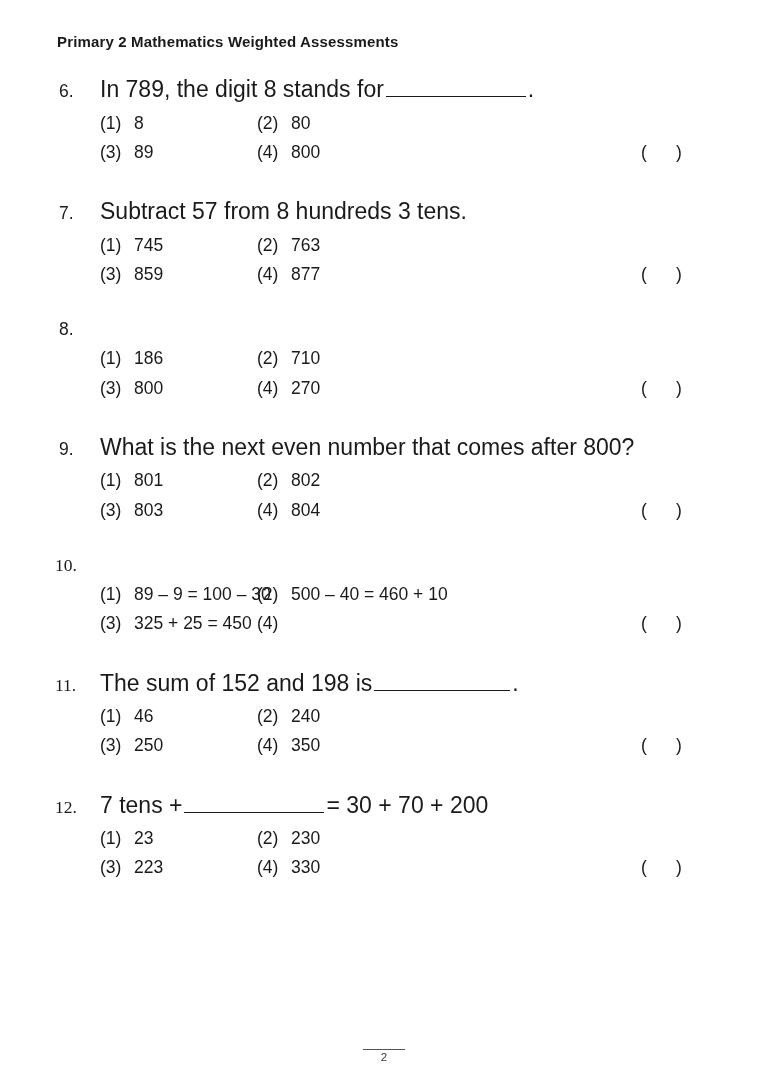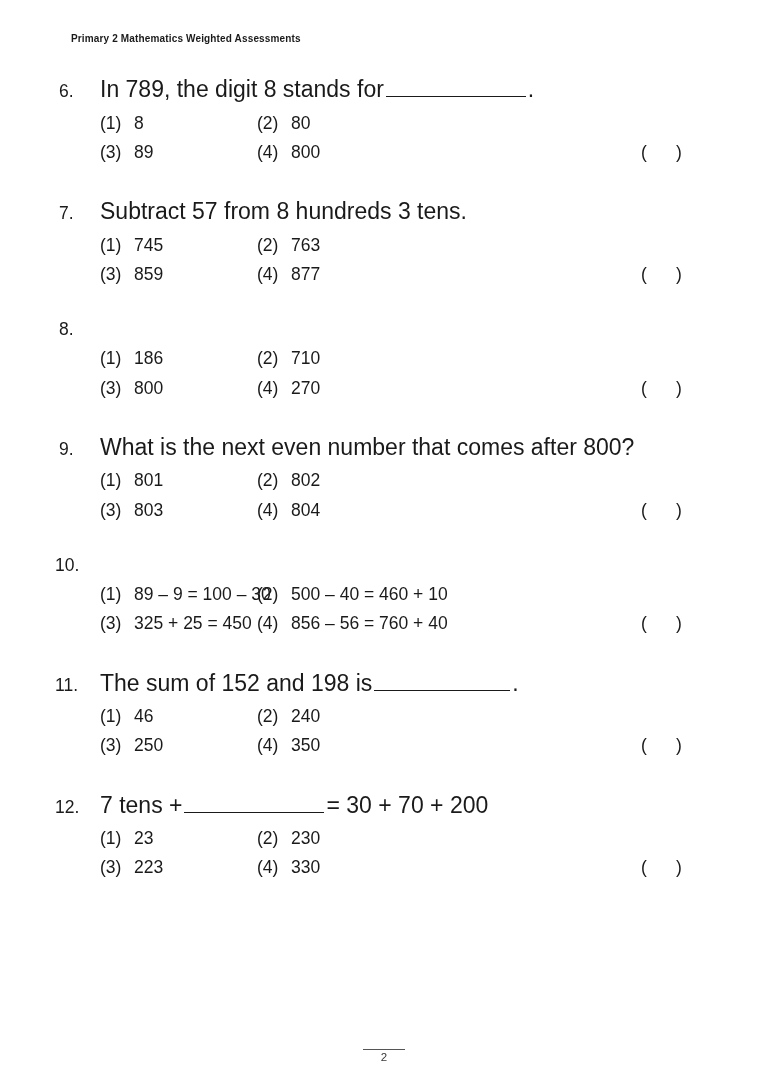--- a/index.html
+++ b/index.html
@@ -18,23 +18,23 @@
 
   .page {
     position: absolute;
     inset: 0;
     background: #ffffff;
   }
 
   
   .doc-header {
     position: absolute;
-    left: 71px;
+    left: 57px;
     top: 33px;
-    font-size: 10px;
+    font-size: 15px;
     font-weight: bold;
     letter-spacing: 0.15px;
     color: #1a1a1a;
     white-space: nowrap;
     text-align: center;
   }
 
   
   .questions {
     position: absolute;
@@ -60,20 +60,21 @@
     flex: 0 0 41px;
     text-align: left;
     padding-left: 59px;
     box-sizing: content-box;
     font-size: 17.5px;
   }
   .q-num.wide {
     padding-left: 55px;
     width: 45px;
     flex: 0 0 45px;
+    font-family: Liberation Serif, serif;
   }
   .q-text {
     font-size: 23px;
   }
 
   
   .blank {
     display: inline-block;
     border-bottom: 1.7px solid #1a1a1a;
     vertical-align: baseline;
@@ -266,21 +267,20 @@
             <span class="opt-val">500 – 40 = 460 + 10</span>
           </div>
         </div>
         <div class="opt-row">
           <div class="opt opt-a">
             <span class="opt-key">(3)</span>
             <span class="opt-val">325 + 25 = 450</span>
           </div>
           <div class="opt opt-b">
             <span class="opt-key">(4)</span>
-            <span class="opt-val">856 – 56 = 760 + 40</span>
           </div>
           <div class="ans-bracket">(      )</div>
         </div>
       </div>
       <div class="question">
         <div class="q-head">
           <span class="q-num wide">11.</span>
           <span class="q-text"><span>The sum of 152 and 198 is</span><span class="blank w136"></span><span>.</span></span>
         </div>
         <div class="opt-row">

